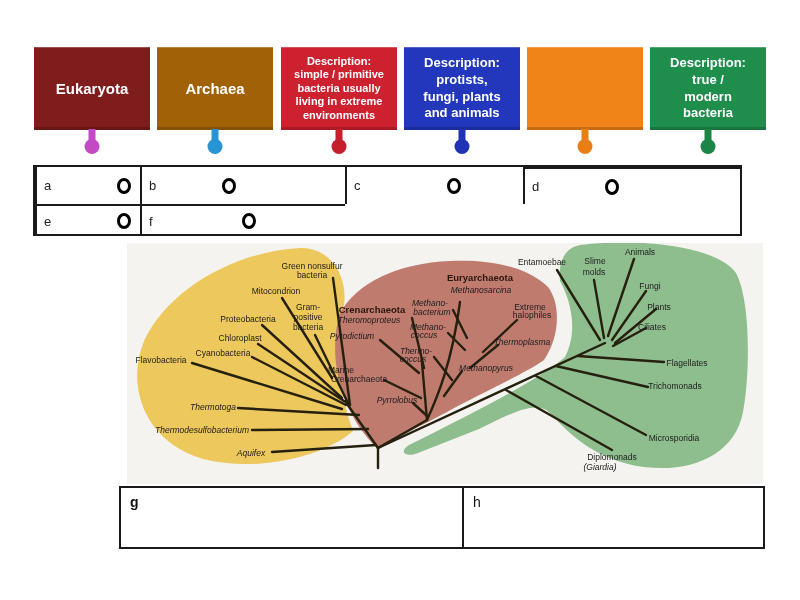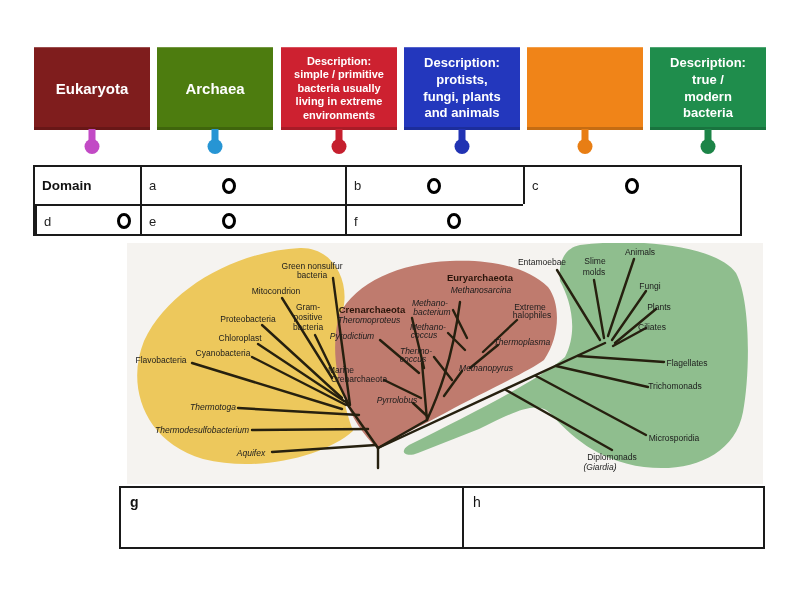--- a/index.html
+++ b/index.html
@@ -59,21 +59,21 @@
   .strip-cell.second{border-left:2px solid #1a1a1a;font-weight:500;}
 </style>
 </head>
 <body>
 
 <div class="card card1" style="background: #7f1d1d;">
   <span class="card-label">Eukaryota</span>
   <span class="pin-stem" style="background: rgb(194, 74, 197);"></span>
   <span class="pin-circle" style="background: rgb(194, 74, 197);"></span>
 </div>
-<div class="card card2" style="background: #4d7c0f;">
+<div class="card card2" style="background: #a16207;">
   <span class="card-label">Archaea</span>
   <span class="pin-stem" style="background: rgb(39, 149, 212);"></span>
   <span class="pin-circle" style="background: rgb(39, 149, 212);"></span>
 </div>
 <div class="card card3" style="background: rgb(205, 33, 48);">
   <span class="card-label">Description:
 simple / primitive
 bacteria usually
 living in extreme
 environments</span>
@@ -95,23 +95,20 @@
 <div class="card card6" style="background: rgb(31, 141, 76);">
   <span class="card-label">Description:
 true /
 modern
 bacteria</span>
   <span class="pin-stem" style="background: rgb(28, 132, 71);"></span>
   <span class="pin-circle" style="background: rgb(28, 132, 71);"></span>
 </div>
 
 <div class="dom-table">
-  <div class="dom-cell first-col first-row">
-    <span class="hdr">Domain</span>
-  </div>
   <div class="dom-cell first-row">
     <span class="slot-letter">a</span>
     <span class="ring mid"></span>
   </div>
   <div class="dom-cell first-row">
     <span class="slot-letter">b</span>
     <span class="ring mid"></span>
   </div>
   <div class="dom-cell first-row">
     <span class="slot-letter">c</span>

